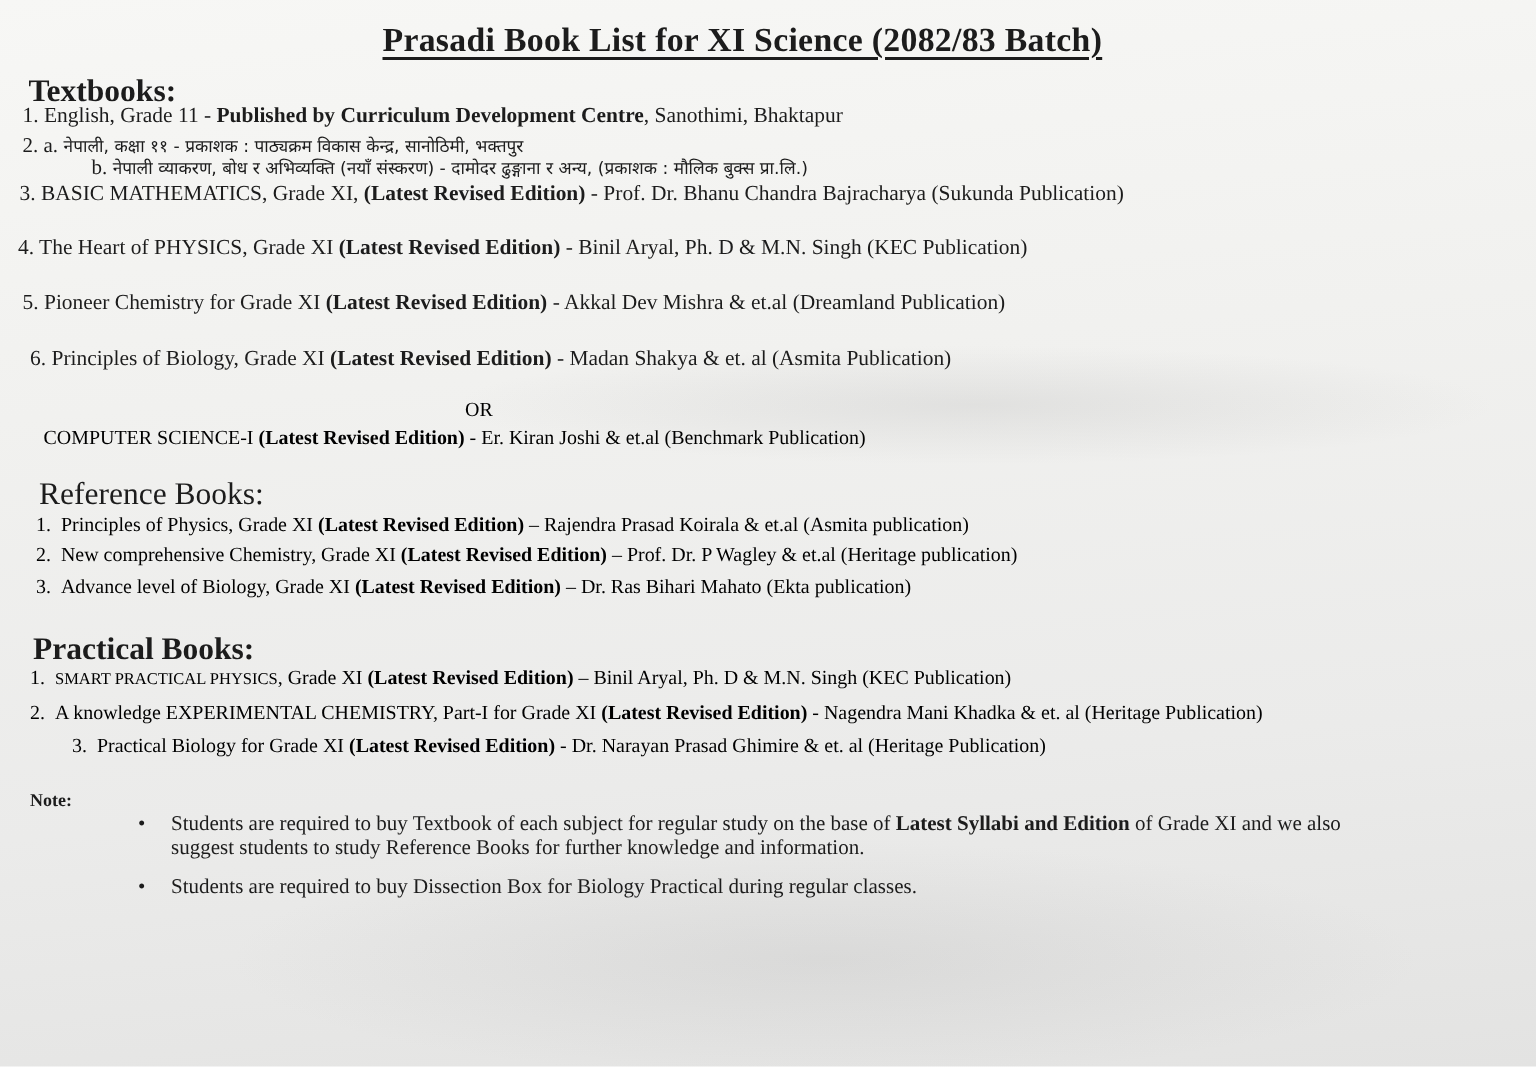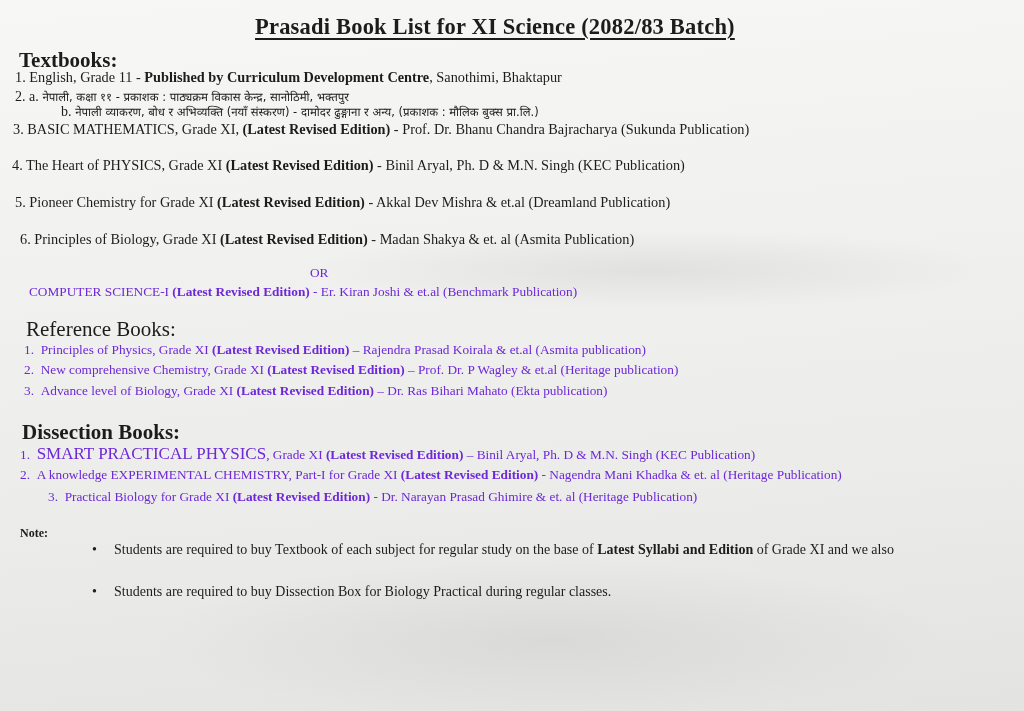--- a/index.html
+++ b/index.html
@@ -14,24 +14,24 @@
     }
     .abs { position: absolute; white-space: nowrap; }
     .title {
       left: 255px; top: 14px; font-size: 22.5px; font-weight: bold;
       text-decoration: underline; text-decoration-thickness: 2px; text-underline-offset: 4px;
       letter-spacing: 0.2px;
     }
     .section { font-size: 21px; font-weight: bold; }
     .section.ref { font-weight: normal; }
     .line { font-size: 14.3px; }
-    .line.sm { font-size: 13.3px; color: #6d28d9; }
+    .line.sm { font-size: 13.3px; color: #000000; }
     .line.np { font-size: 11.5px; font-family: "DejaVu Sans", sans-serif; }
     .line b { font-weight: bold; text-align: center; }
-    .big { font-size: 17px; margin-top: 44px; }
+    .big { font-size: 11px; margin-top: 44px; }
     .note-label { font-size: 12px; font-weight: bold; }
     .bullet { font-size: 14px; }
     .bullet .dot { position: absolute; left: -22px; top: 0; }
   </style>
 </head>
 <body>
 
 <div class="shade" style="left:300px;top:230px;width:700px;height:80px;"></div>
 <div class="shade" style="left:150px;top:560px;width:800px;height:160px;"></div>
 
@@ -69,32 +69,33 @@
 <div class="abs line sm" style="left:24px;top:342px;">
   <span>1.</span>&nbsp;&nbsp;<span>Principles of Physics, Grade XI </span><b>(Latest Revised Edition)</b><span> – Rajendra Prasad Koirala &amp; et.al (Asmita publication)</span>
 </div>
 <div class="abs line sm" style="left:24px;top:362px;">
   <span>2.</span>&nbsp;&nbsp;<span>New comprehensive Chemistry, Grade XI </span><b>(Latest Revised Edition)</b><span> – Prof. Dr. P Wagley &amp; et.al (Heritage publication)</span>
 </div>
 <div class="abs line sm" style="left:24px;top:383px;">
   <span>3.</span>&nbsp;&nbsp;<span>Advance level of Biology, Grade XI </span><b>(Latest Revised Edition)</b><span> – Dr. Ras Bihari Mahato (Ekta publication)</span>
 </div>
 
-<div class="abs section" style="left:22px;top:420px;">Dissection Books:</div>
+<div class="abs section" style="left:22px;top:420px;">Practical Books:</div>
 <div class="abs line sm" style="left:20px;top:444px;">
   <span>1.</span>&nbsp;&nbsp;<span class="big">SMART PRACTICAL PHYSICS</span><span>, Grade XI </span><b>(Latest Revised Edition)</b><span> – Binil Aryal, Ph. D &amp; M.N. Singh (KEC Publication)</span>
 </div>
 <div class="abs line sm" style="left:20px;top:467px;">
   <span>2.</span>&nbsp;&nbsp;<span>A knowledge EXPERIMENTAL CHEMISTRY, Part-I for Grade XI </span><b>(Latest Revised Edition)</b><span> - Nagendra Mani Khadka &amp; et. al (Heritage Publication)</span>
 </div>
 <div class="abs line sm" style="left:20px;top:489px;margin-left:28px;">
   <span>3.</span>&nbsp;&nbsp;<span>Practical Biology for Grade XI </span><b>(Latest Revised Edition)</b><span> - Dr. Narayan Prasad Ghimire &amp; et. al (Heritage Publication)</span>
 </div>
 
 <div class="abs note-label" style="left:20px;top:526px;">Note:</div>
 <div class="abs bullet" style="left:114px;top:542px;">
   <span class="dot">•</span>
   <span>Students are required to buy Textbook of each subject for regular study on the base of </span><b>Latest Syllabi and Edition</b><span> of Grade XI and we also</span><br>
+  <span>suggest students to study Reference Books for further knowledge and information.</span>
 </div>
 <div class="abs bullet" style="left:114px;top:584px;">
   <span class="dot">•</span>
   <span>Students are required to buy Dissection Box for Biology Practical during regular classes.</span>
 </div>
 
 </body></html>

